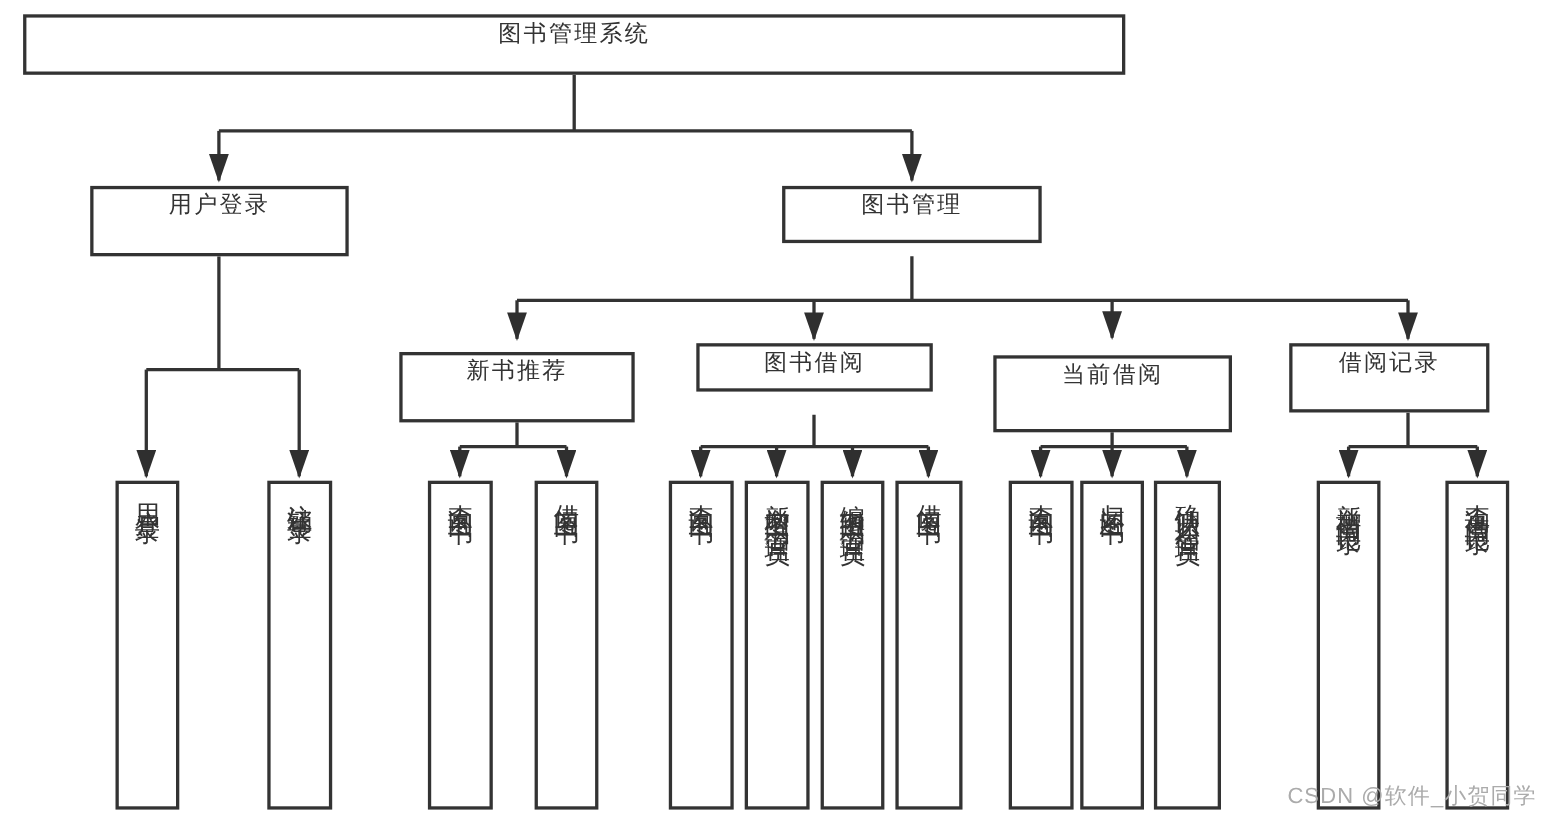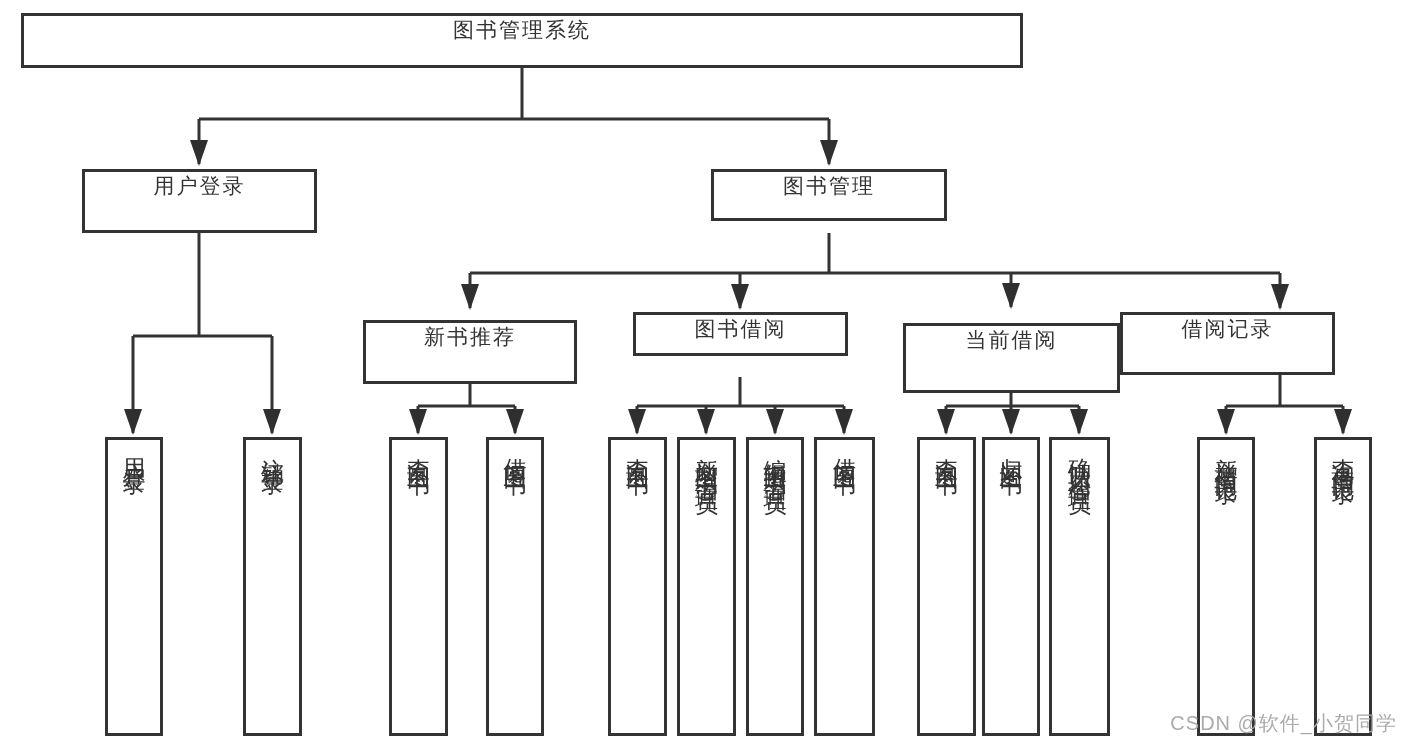--- a/index.html
+++ b/index.html
@@ -115,21 +115,21 @@
 
   <div class="box" style="left:363px; top:320px; width:214px; height:64px;">
     <span class="h-label">新书推荐</span>
   </div>
   <div class="box" style="left:633px; top:312px; width:215px; height:44px;">
     <span class="h-label">图书借阅</span>
   </div>
   <div class="box" style="left:903px; top:311px; width:217px; height:70px;margin-top:12px;">
     <span class="h-label">当前借阅</span>
   </div>
-  <div class="box" style="left:1120px; top:312px; width:215px; height:63px;">
+  <div class="box" style="left:1172px; top:312px; width:182px; height:63px;">
     <span class="h-label">借阅记录</span>
   </div>
 
   <div class="box leaf" style="left:105px; top:437px; width:58px; height:299px;">
     <span class="v-label">用户登录</span>
   </div>
   <div class="box leaf" style="left:243px; top:437px; width:59px; height:299px;">
     <span class="v-label">注销登录</span>
   </div>
 

